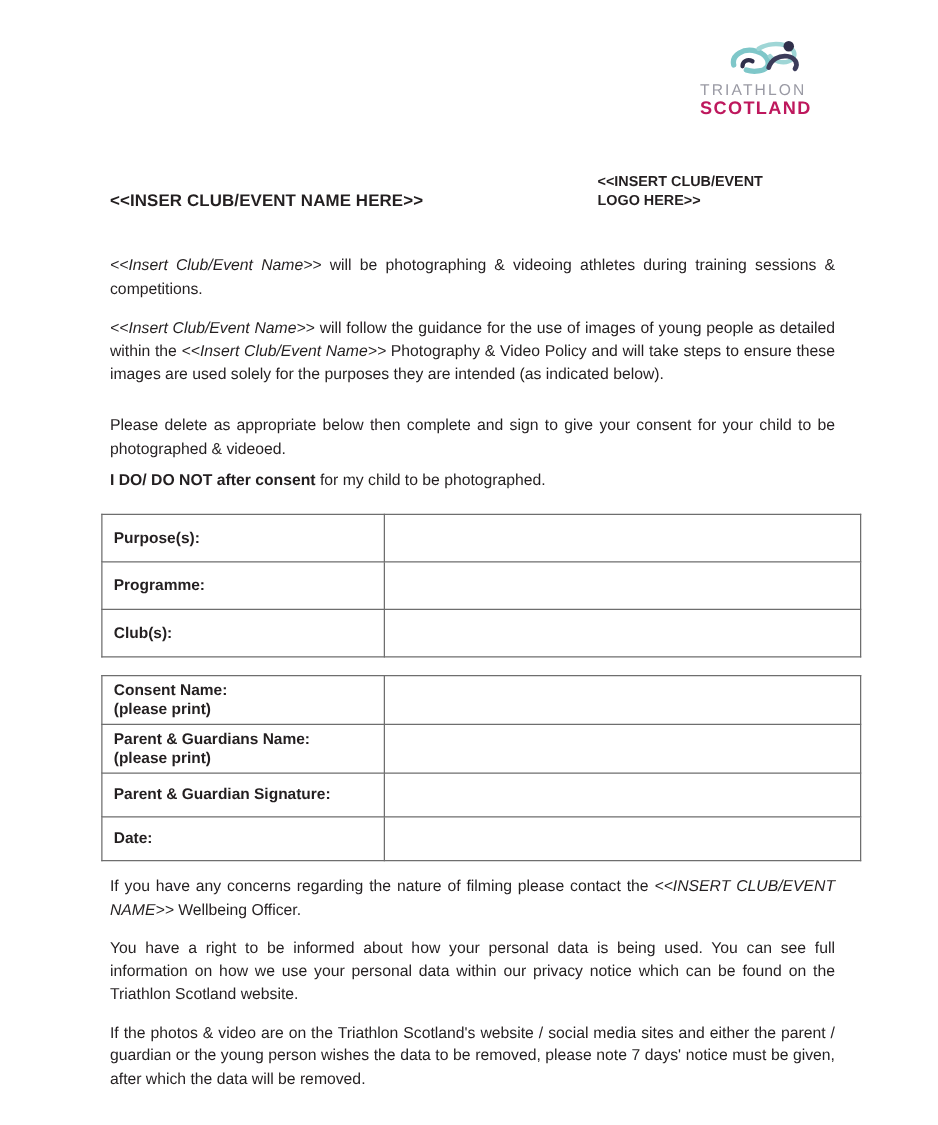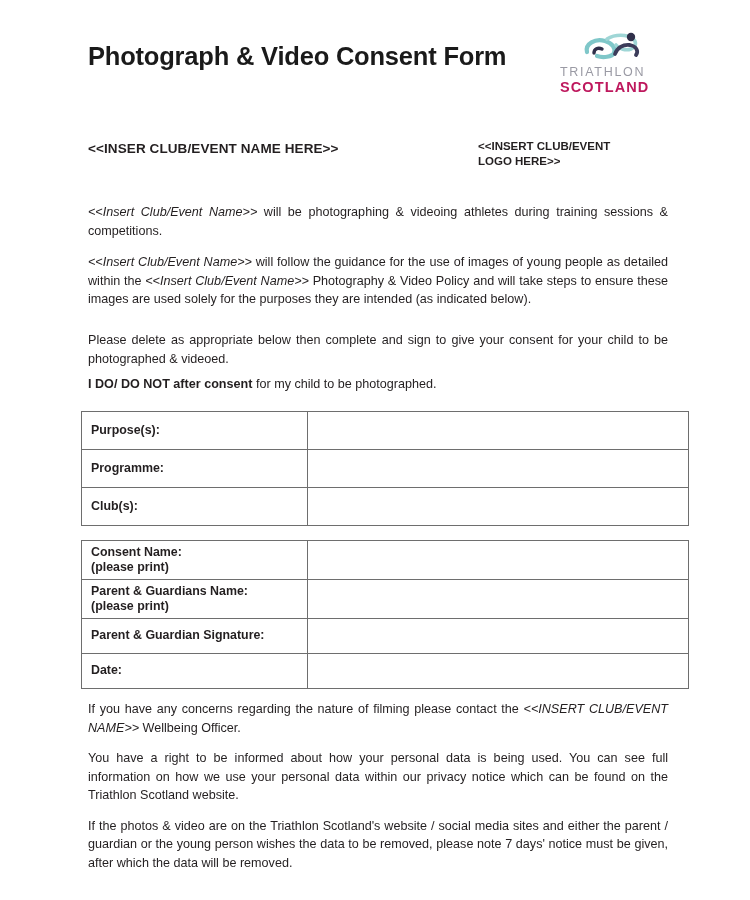--- a/index.html
+++ b/index.html
@@ -73,21 +73,21 @@
   .band {
     position: absolute;
     left: 88px;
     top: 139px;
     right: 82px;
     height: 40px;
   }
   .band-left {
     position: absolute;
     left: 0;
-    top: 2px;
+    top: 14px;
     font-size: 13.5px;
     font-weight: bold;
     letter-spacing: 0.1px;
     color: #231f20;
     text-align: right;
   }
   .band-right {
     position: absolute;
     right: 0;
     top: 0;
@@ -150,21 +150,20 @@
   
   #footer-block { top: 700px; }
   #footer-block p.para { margin-bottom: 12px; }
 </style>
 </head>
 <body>
 
 <div class="page">
 
   <div class="header">
-    <div class="doc-title">Photograph &amp; Video Consent Form</div>
 
     <div class="ts-logo">
       <svg class="ts-mark" viewBox="0 0 66 34">
         <path d="M6 22 C4 14, 14 8, 24 11 C31 13, 35 18, 33 23 C31 27, 22 28, 16 26" fill="none" stroke="#7fc7c9" stroke-width="4.2" stroke-linecap="round"></path>
         <path d="M26 9 C34 4, 46 4, 52 9 C56 12, 55 17, 50 19 C45 21, 38 19, 35 15" fill="none" stroke="#9fd6d6" stroke-width="3.6" stroke-linecap="round"></path>
         <path d="M34 24 C36 18, 42 14, 49 15 C55 16, 58 21, 55 25" fill="none" stroke="#3c3c5a" stroke-width="3.8" stroke-linecap="round"></path>
         <path d="M13 23 C13 19, 17 17, 21 19" fill="none" stroke="#2f2f4a" stroke-width="3.4" stroke-linecap="round"></path>
         <circle cx="50" cy="7" r="4.2" fill="#2f2f4a"></circle>
       </svg>
       <div class="ts-word-1">TRIATHLON</div>

